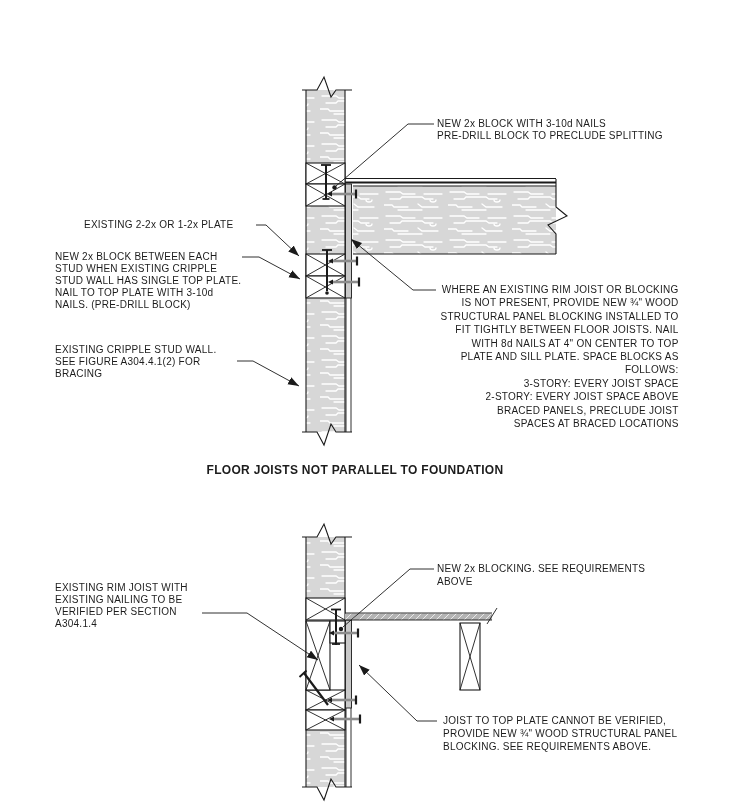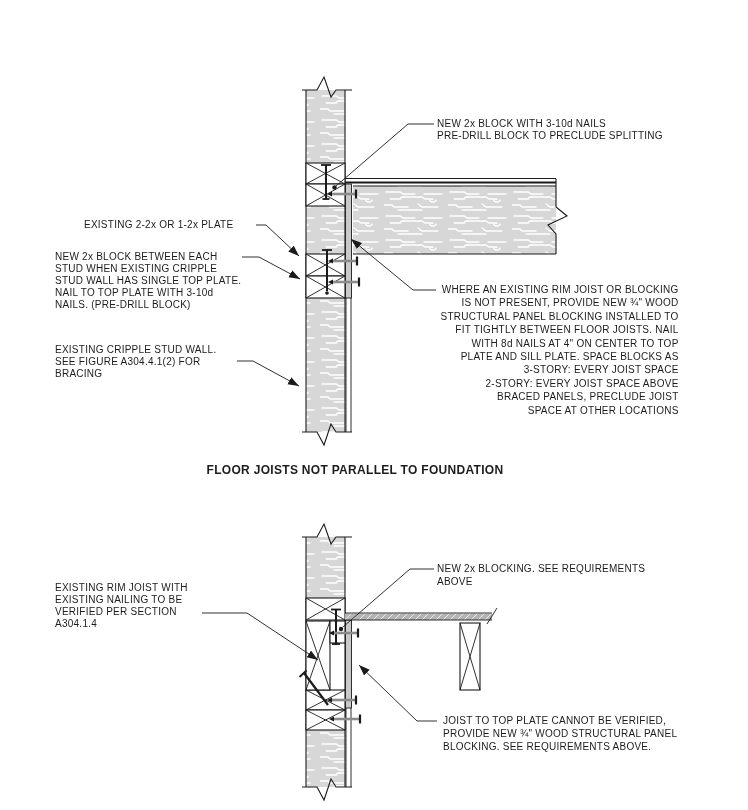--- a/index.html
+++ b/index.html
@@ -257,24 +257,25 @@
       <div class="lbl-line">BRACING</div>
     </div>
 
   <div class="lbl lh134" style="left:440px;top:263px">
       <div class="lbl-line">WHERE AN EXISTING RIM JOIST OR BLOCKING</div>
       <div class="lbl-line">IS NOT PRESENT, PROVIDE NEW ¾" WOOD</div>
       <div class="lbl-line">STRUCTURAL PANEL BLOCKING INSTALLED TO</div>
       <div class="lbl-line">FIT TIGHTLY BETWEEN FLOOR JOISTS. NAIL</div>
       <div class="lbl-line">WITH 8d NAILS AT 4" ON CENTER TO TOP</div>
       <div class="lbl-line">PLATE AND SILL PLATE. SPACE BLOCKS AS</div>
+      <div class="lbl-line">FOLLOWS:</div>
       <div class="lbl-line">3-STORY: EVERY JOIST SPACE</div>
       <div class="lbl-line">2-STORY: EVERY JOIST SPACE ABOVE</div>
       <div class="lbl-line indent">BRACED PANELS, PRECLUDE JOIST</div>
-      <div class="lbl-line indent">SPACE AT OTHER LOCATIONS</div>
+      <div class="lbl-line indent">SPACES AT BRACED LOCATIONS</div>
     </div>
 
   <div class="fig-title" style="left:355px;top:443px">FLOOR JOISTS NOT PARALLEL TO FOUNDATION</div>
 
   <div class="lbl" style="left:55px;top:562px">
       <div class="lbl-line">EXISTING RIM JOIST WITH</div>
       <div class="lbl-line">EXISTING NAILING TO BE</div>
       <div class="lbl-line">VERIFIED PER SECTION</div>
       <div class="lbl-line">A304.1.4</div>
     </div>

